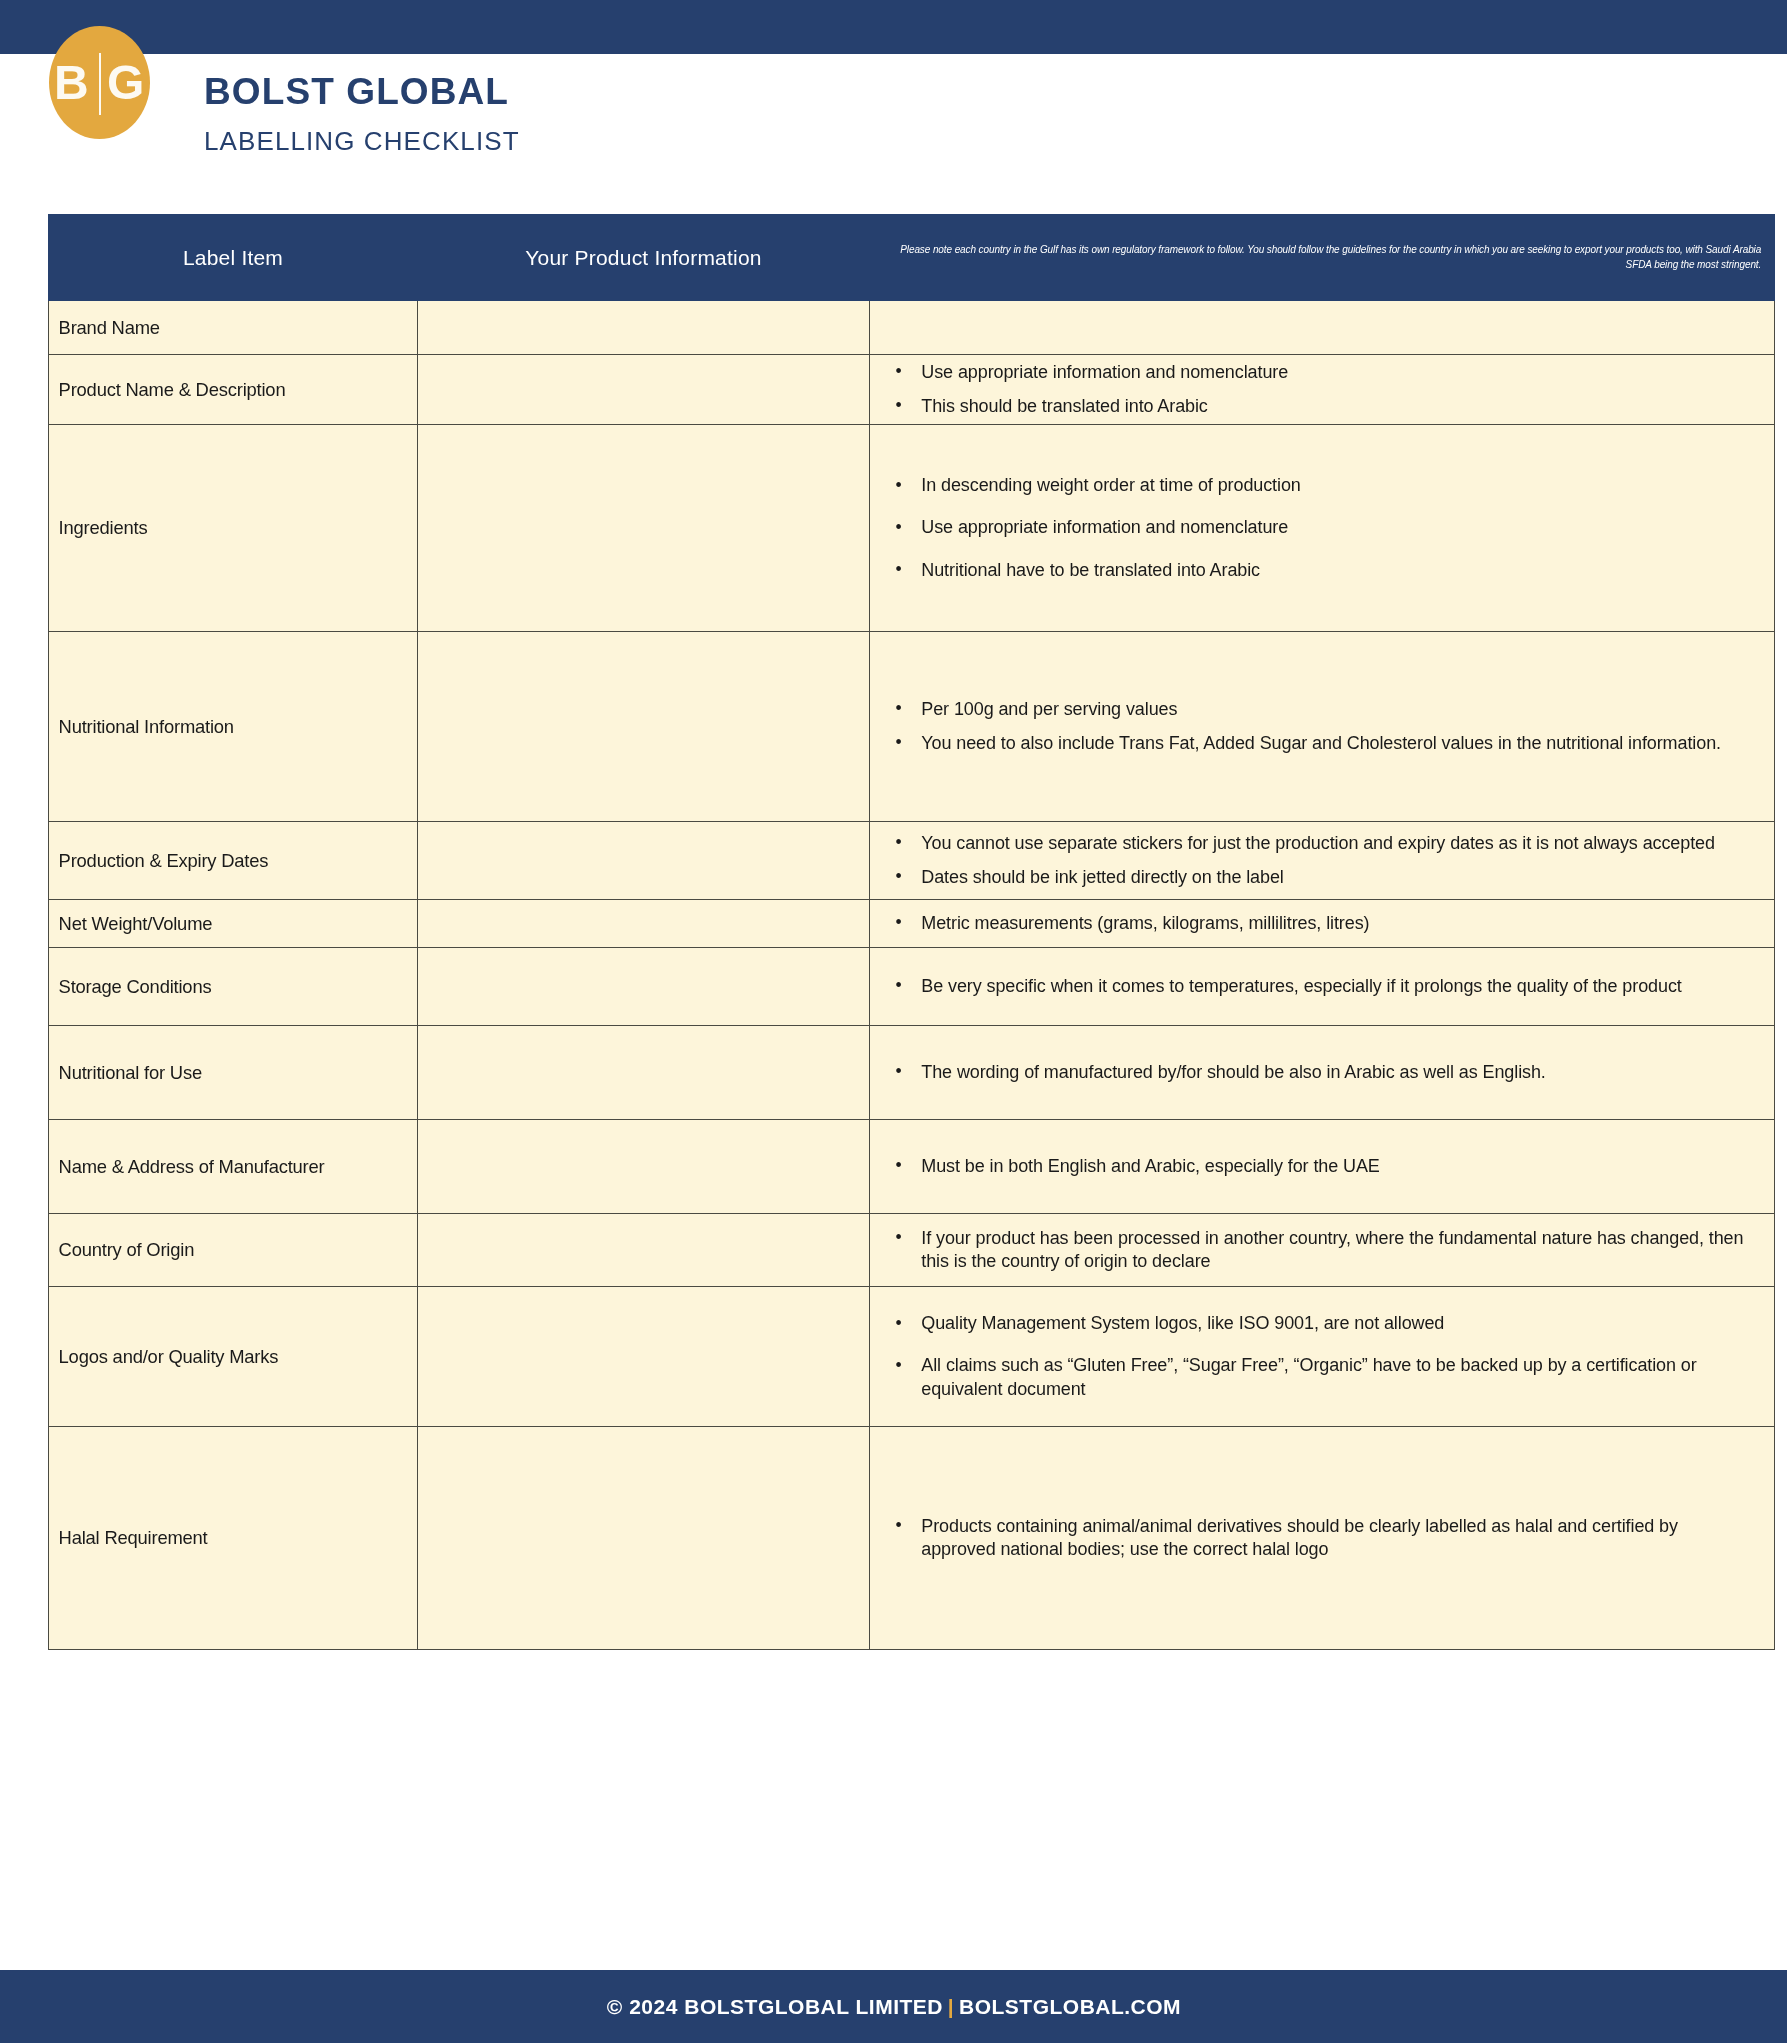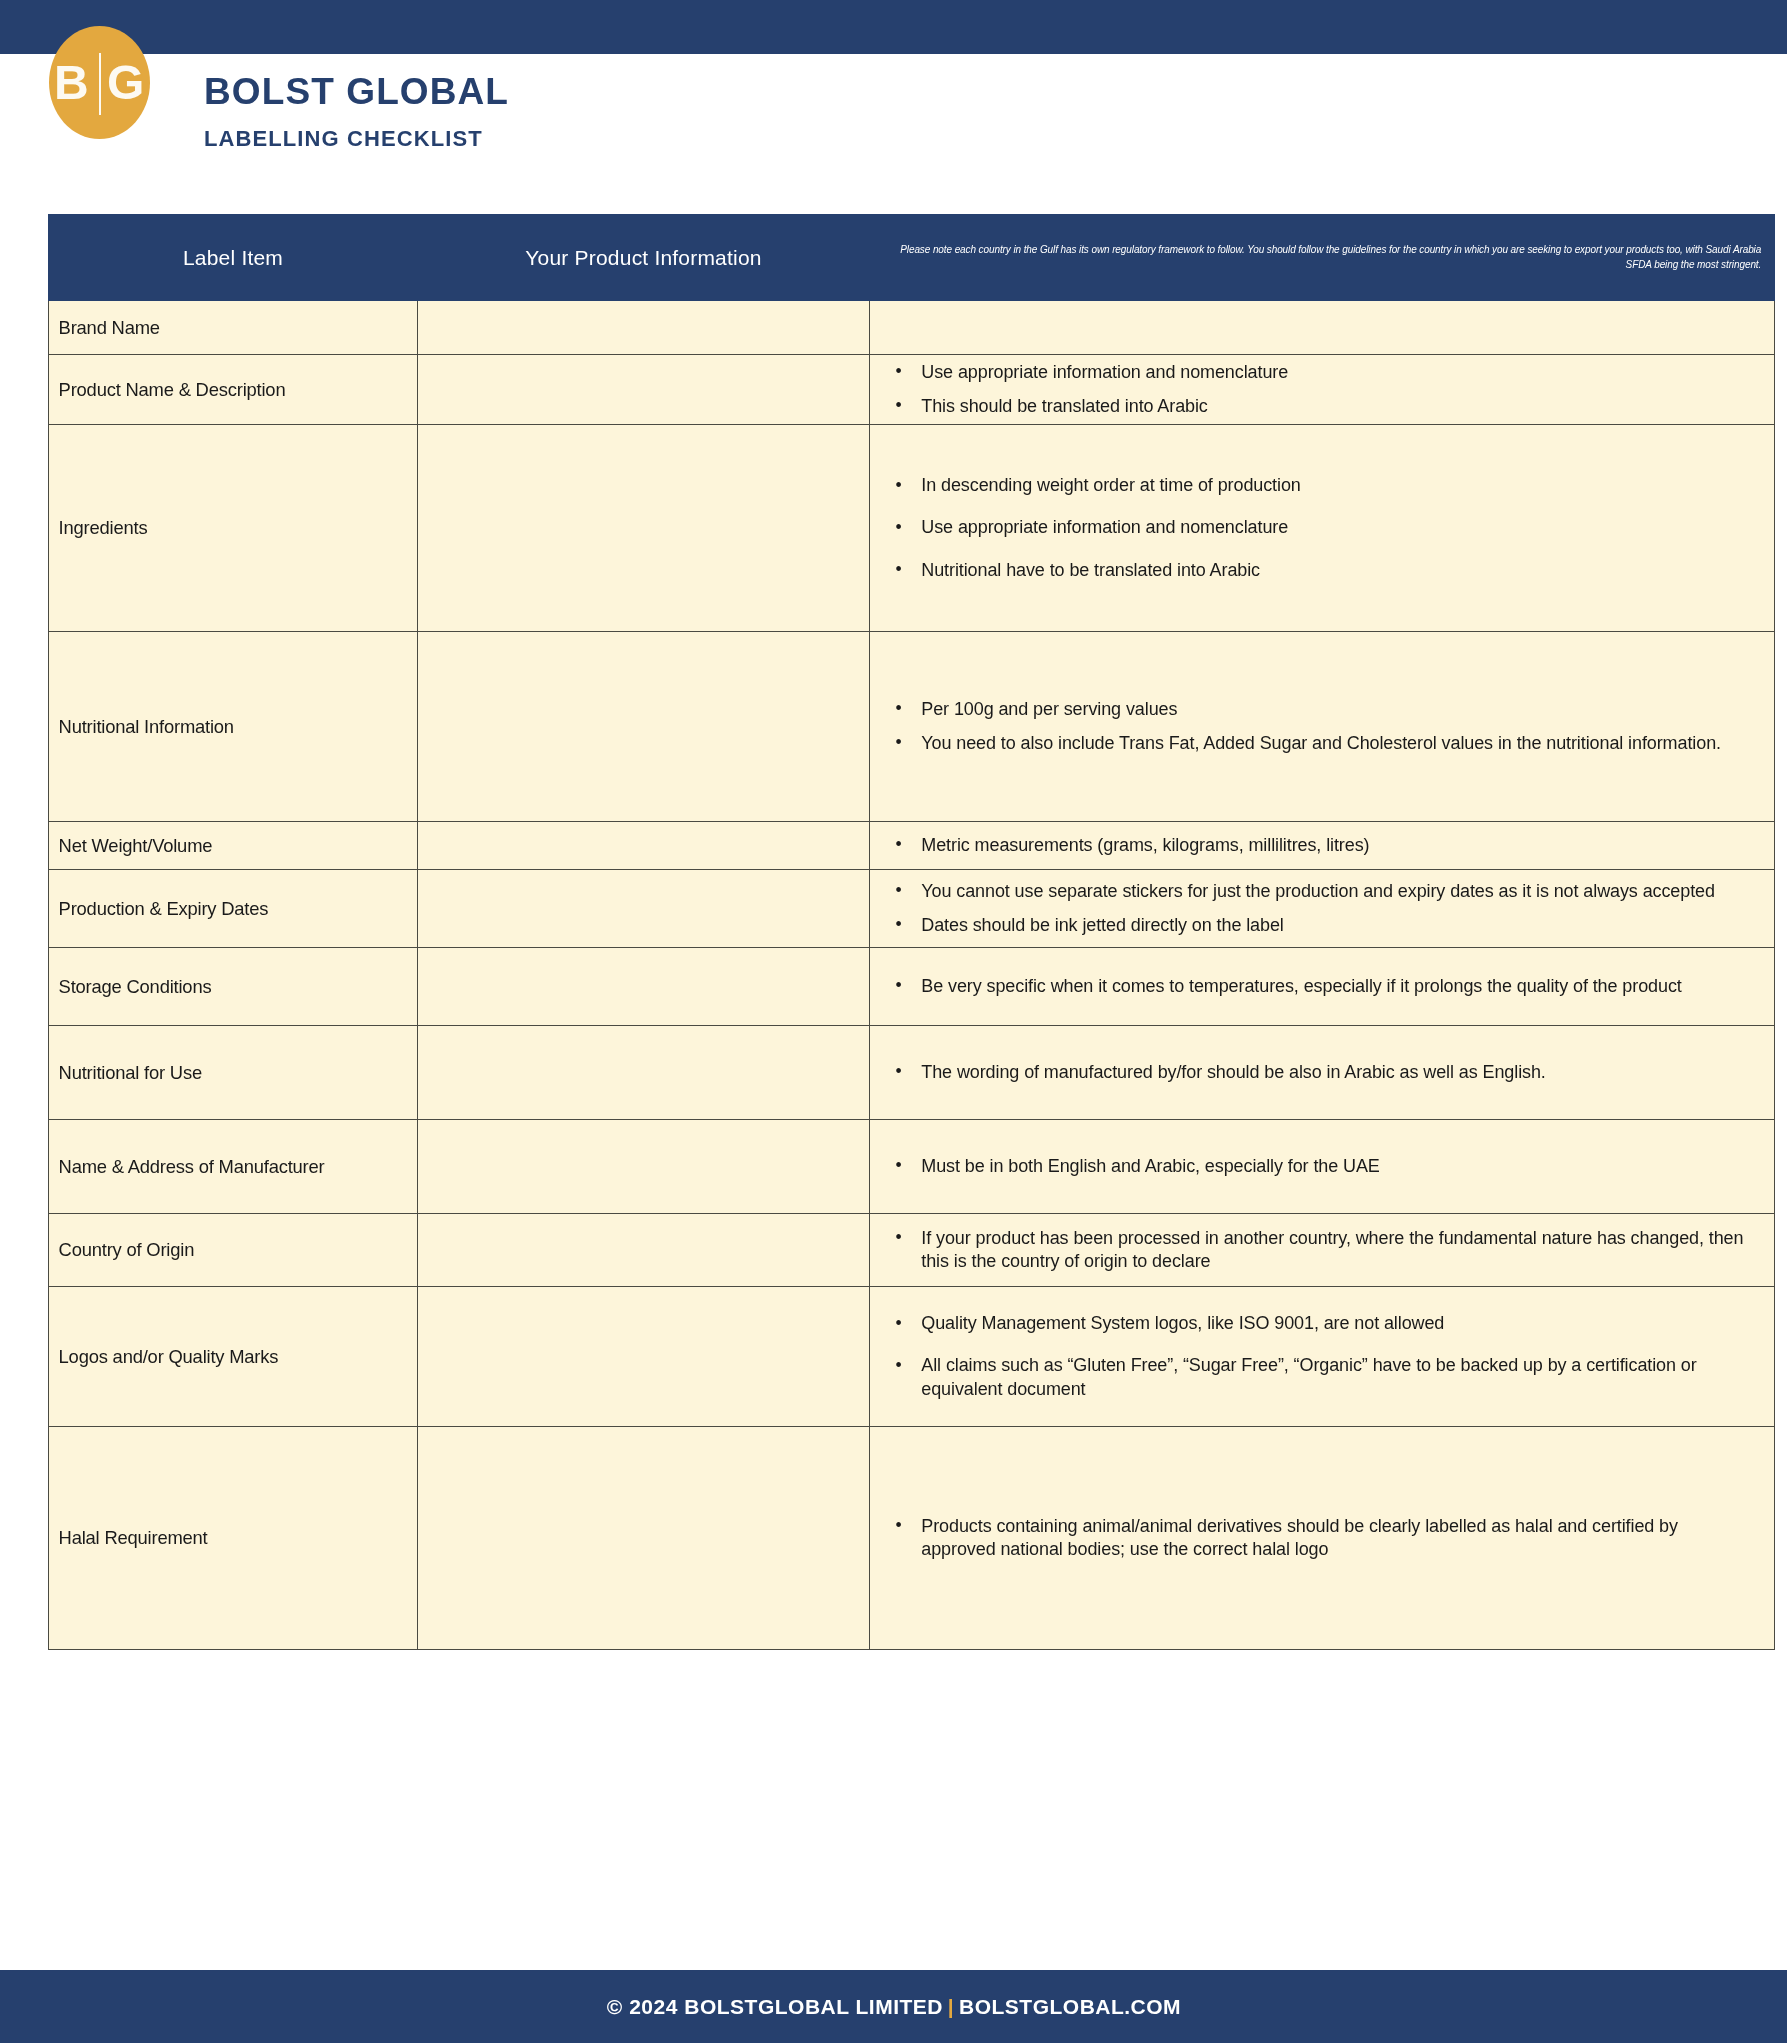--- a/index.html
+++ b/index.html
@@ -78,22 +78,22 @@
     color: #26406e;
     font-size: 37px;
     font-weight: bold;
     letter-spacing: 1.1px;
     line-height: 1;
     white-space: nowrap;
   }
   .brand-subtitle {
     margin-top: 17.6px;
     color: #26406e;
-    font-size: 22px;
-    font-weight: bold;
+    font-size: 26px;
+    font-weight: normal;
     letter-spacing: 1.1px;
     line-height: 1;
     white-space: nowrap;
   }
 
   
   .checklist-table {
     position: absolute;
     left: 48px;
     top: 214px;
@@ -262,36 +262,36 @@
         <tr style="height: 190px;">
           <td class="cell-item">Nutritional Information</td>
           <td class="cell-input"></td>
           <td class="cell-notes">
             <ul class="note-list">
               <li>Per 100g and per serving values</li>
               <li>You need to also include Trans Fat, Added Sugar and Cholesterol values in the nutritional information.</li>
             </ul>
           </td>
         </tr>
+        <tr style="height: 78px;">
+          <td class="cell-item">Production &amp; Expiry Dates</td>
+          <td class="cell-input"></td>
+          <td class="cell-notes">
+            <ul class="note-list">
+              <li>You cannot use separate stickers for just the production and expiry dates as it is not always accepted</li>
+              <li>Dates should be ink jetted directly on the label</li>
+            </ul>
+          </td>
+        </tr>
         <tr style="height: 48px;">
           <td class="cell-item">Net Weight/Volume</td>
           <td class="cell-input"></td>
           <td class="cell-notes">
             <ul class="note-list">
               <li>Metric measurements (grams, kilograms, millilitres, litres)</li>
-            </ul>
-          </td>
-        </tr>
-        <tr style="height: 78px;">
-          <td class="cell-item">Production &amp; Expiry Dates</td>
-          <td class="cell-input"></td>
-          <td class="cell-notes">
-            <ul class="note-list">
-              <li>You cannot use separate stickers for just the production and expiry dates as it is not always accepted</li>
-              <li>Dates should be ink jetted directly on the label</li>
             </ul>
           </td>
         </tr>
         <tr style="height: 78px;">
           <td class="cell-item">Storage Conditions</td>
           <td class="cell-input"></td>
           <td class="cell-notes">
             <ul class="note-list">
               <li>Be very specific when it comes to temperatures, especially if it prolongs the quality of the product</li>
             </ul>

